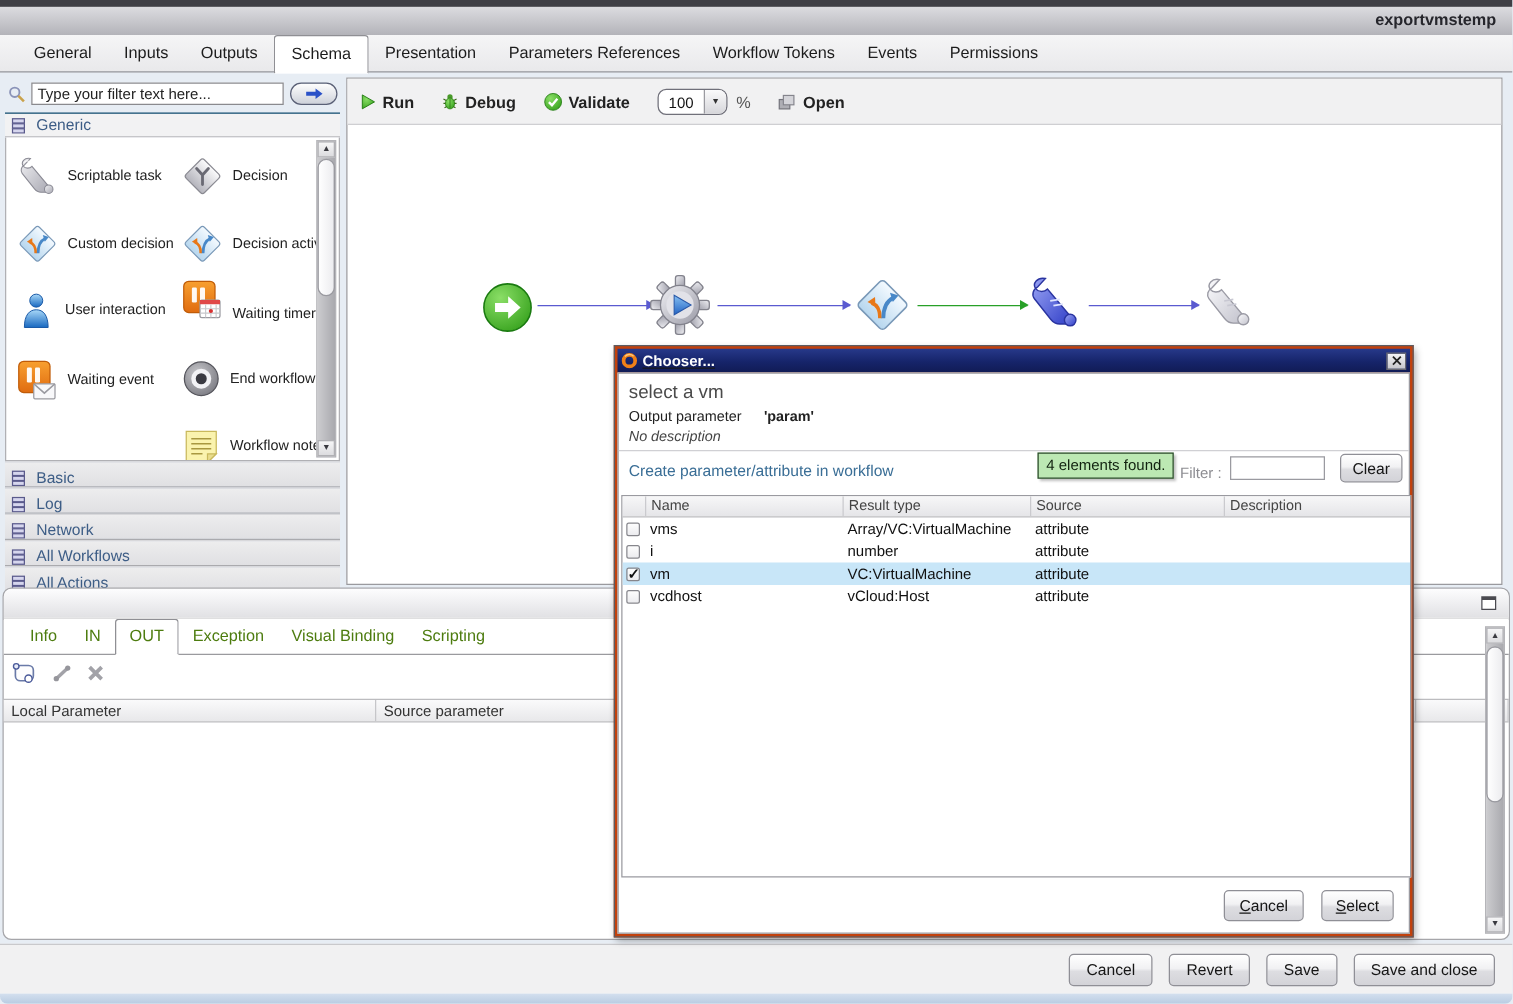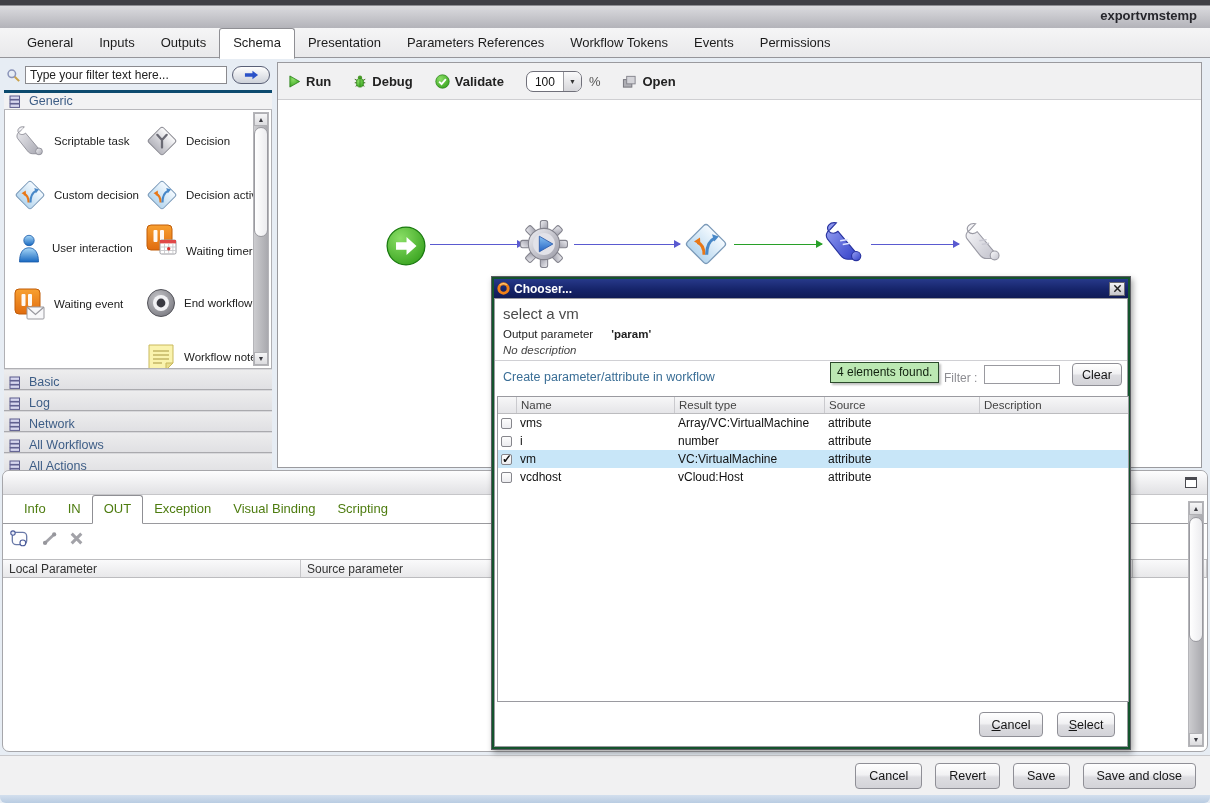--- a/index.html
+++ b/index.html
@@ -21,21 +21,21 @@
   .titlebar .win-title {
     position:absolute; right:13px; top:8px;
     font-size:13px; font-weight:bold; color:#26262c;
   }
 
   
   .tabbar {
     left:0; top:28px; width:1210px; height:30px;
     background:linear-gradient(180deg,#f5f5f6,#e9e9eb);
     border-bottom:1px solid #95959a;
-    display:flex; align-items:center; padding-left:14px;
+    display:flex; align-items:flex-start; padding-left:14px;
   }
   .tab {
     font-size:13px; color:#1c1c1c; padding:6px 13px 7px 13px; cursor:default; white-space:nowrap;
   }
   .tab.active {
     background:#fff; border:1px solid #8f8f94; border-bottom:1px solid #fff;
     border-radius:3px 3px 0 0; margin-bottom:-1px; padding:6px 13px 8px 13px;
   }
 
   
@@ -47,21 +47,21 @@
     font-family:"Liberation Sans", sans-serif; color:#be185d; background:#fff;
   }
   .filter-input::placeholder { color:#222; opacity:1; }
   .filter-go {
     margin-left:5px; width:38px; height:18px; border:1px solid #5a6076; border-radius:9px;
     background:linear-gradient(180deg,#fefefe,#ced2da);
     display:flex; align-items:center; justify-content:center; cursor:pointer;
   }
   .generic-header {
     left:0; top:28px; width:268px; height:20px;
-    background:#f2f2f3; border-top:3px solid #0c4a6e; border-bottom:1px solid #b8b8bc;
+    background:#f2f2f3; border-top:1px solid #0c4a6e; border-bottom:1px solid #b8b8bc;
     display:flex; align-items:center; gap:8px; padding-left:5px;
     font-size:12.5px; color:#3d5d86;
   }
   .items-box {
     left:0; top:48px; width:268px; height:259px;
     background:#fff; border:1px solid #b0b0b4; border-top:none; overflow:hidden;
   }
   .pal-item { position:absolute; display:flex; align-items:center; gap:7px; cursor:pointer; }
   .pal-item .lbl { font-size:11.5px; color:#222; }
 
@@ -156,22 +156,22 @@
     background:linear-gradient(180deg,#fafafb,#e8e8ea);
     border-top:1px solid #bcbcbf; border-bottom:1px solid #bcbcbf;
     display:grid; grid-template-columns:298px 832px 1fr;
     align-items:center; font-size:12px; color:#333;
   }
   .bp-th { padding-left:6px; border-right:1px solid #c6c6c9; height:100%; display:flex; align-items:center; }
 
   
   .dialog {
     left:491px; top:276px; width:640px; height:474px;
-    background:#14532d; border:1px solid #5c5c62; padding:2px;
-    box-shadow:2px 3px 6px rgba(0,0,0,0.35); z-index:50;
+    background:#c2410c; border:1px solid #5c5c62; padding:2px;
+    box-shadow:2px 3px 6px rgba(0,0,0,0.35); z-index:50;text-decoration:underline;
   }
   .dlg-title {
     height:19px; background:linear-gradient(180deg,#27398a 0,#16246a 55%,#101b55 100%);
     display:flex; align-items:center; padding:0 3px 0 3px;
   }
   .dlg-title .t { color:#fff; font-size:12px; font-weight:bold; margin-left:4px; flex:1; }
   .dlg-close {
     width:16px; height:14px; background:linear-gradient(180deg,#f4f4f6,#c6c6cb);
     border:1px solid #6a6a72; display:flex; align-items:center; justify-content:center; cursor:pointer;
   }

